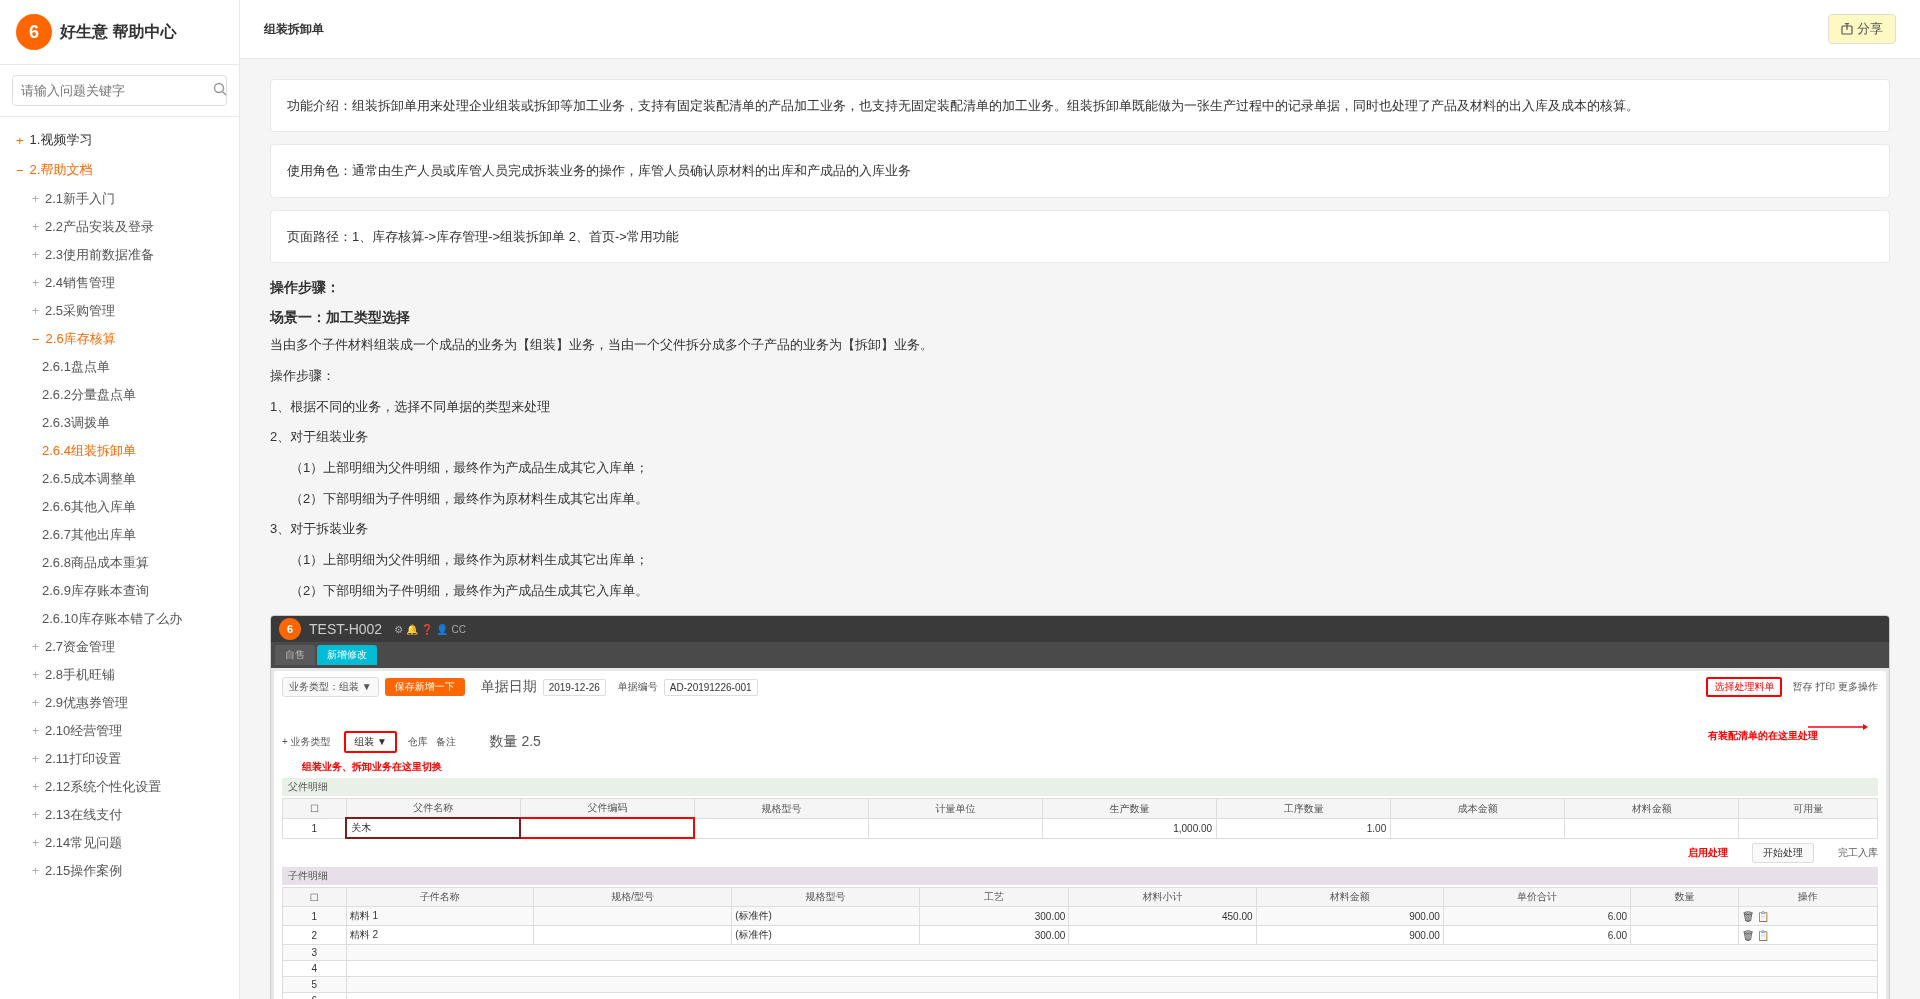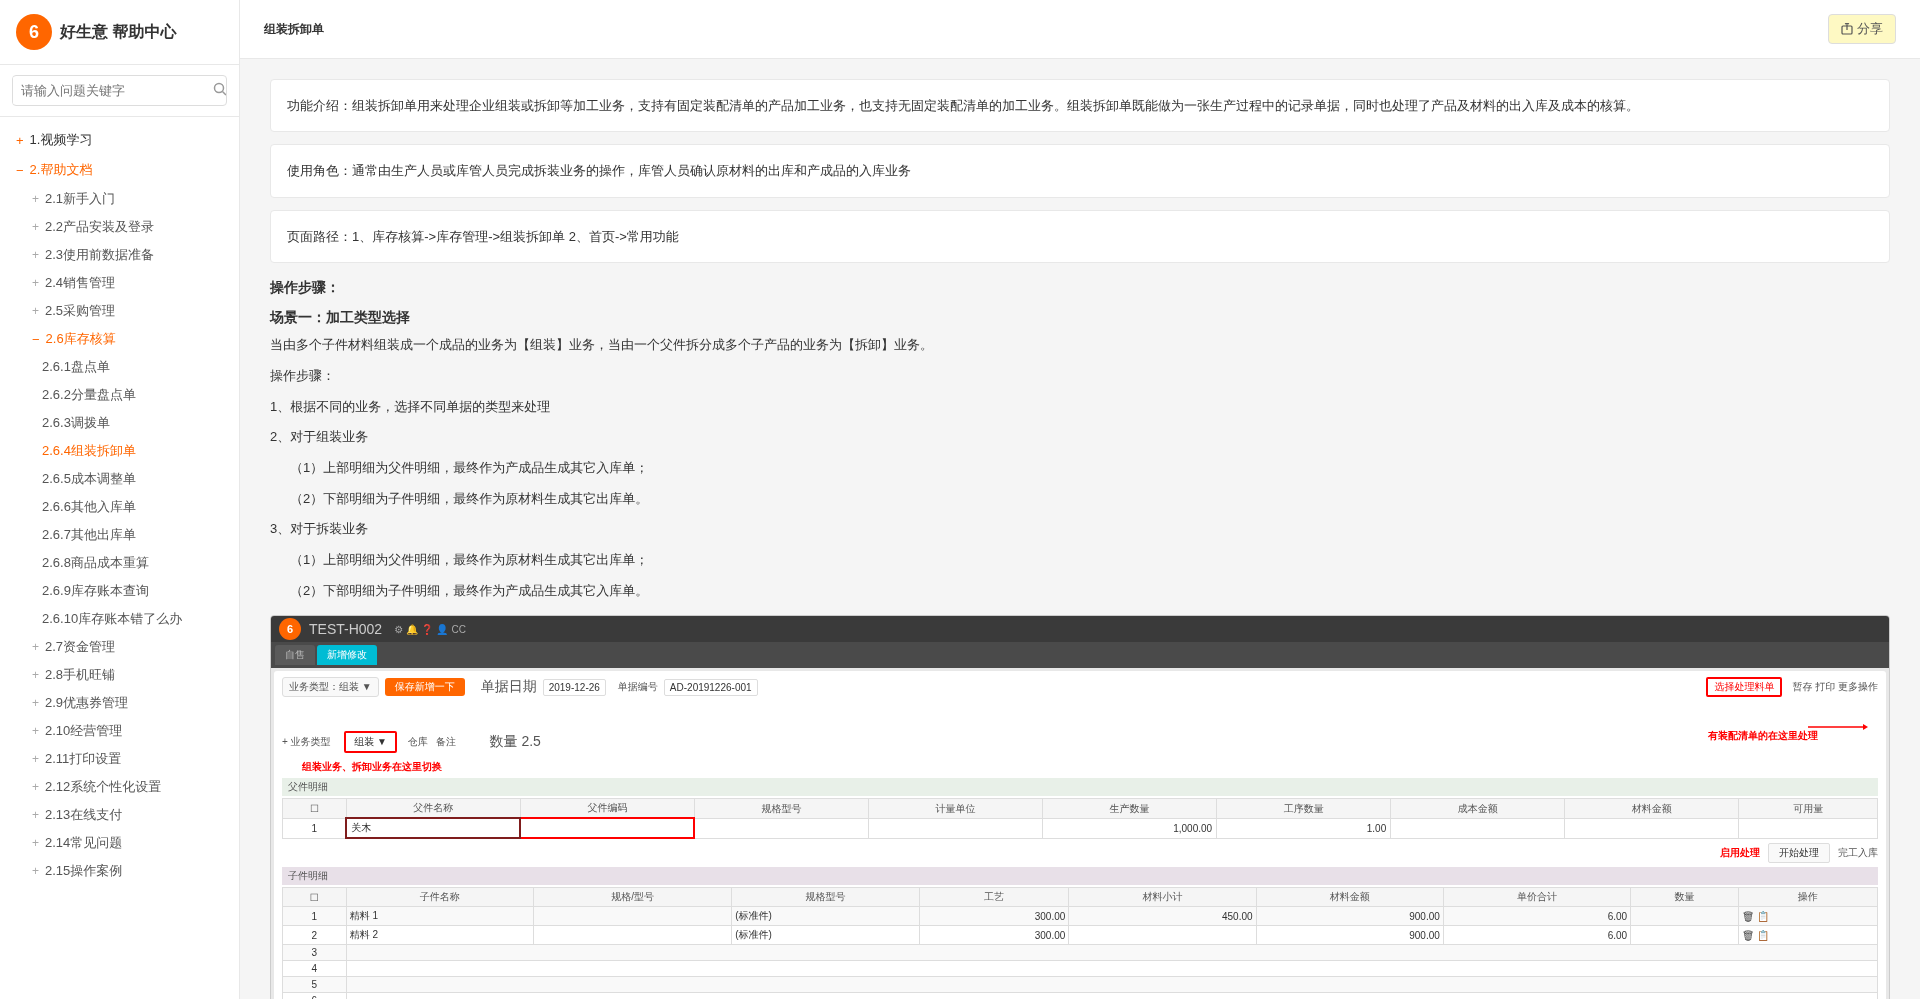--- a/index.html
+++ b/index.html
@@ -441,21 +441,21 @@
               <td style="border:1px solid #ddd;padding:2px 4px;"></td>
               <td style="border:1px solid #ddd;padding:2px 4px;text-align:right;">1,000.00</td>
               <td style="border:1px solid #ddd;padding:2px 4px;text-align:right;">1.00</td>
               <td style="border:1px solid #ddd;padding:2px 4px;"></td>
               <td style="border:1px solid #ddd;padding:2px 4px;"></td>
               <td style="border:1px solid #ddd;padding:2px 4px;"></td>
             </tr>
           </tbody>
         </table>
 
-        <div style="display:flex;justify-content:flex-end;align-items:center;margin-bottom:4px;gap:8px;">
+        <div style="display:flex;justify-content:flex-end;align-items:center;margin-bottom:4px;gap:24px;">
           <span style="color:#f00;font-size:10px;font-weight:bold;">启用处理</span>
           <span style="border:1px solid #ddd;padding:2px 10px;font-size:10px;border-radius:2px;background:#f9f9f9;">开始处理</span>
           <span style="font-size:10px;color:#555;">完工入库</span>
         </div>
 
         <div style="margin:4px 0 2px;font-size:10px;color:#555;background:#e8e0e8;padding:2px 6px;">子件明细</div>
         <table style="width:100%;border-collapse:collapse;font-size:10px;">
           <thead>
             <tr style="background:#f5f5f5;">
               <th style="border:1px solid #ddd;padding:2px 3px;font-weight:normal;color:#555;">☐</th>

